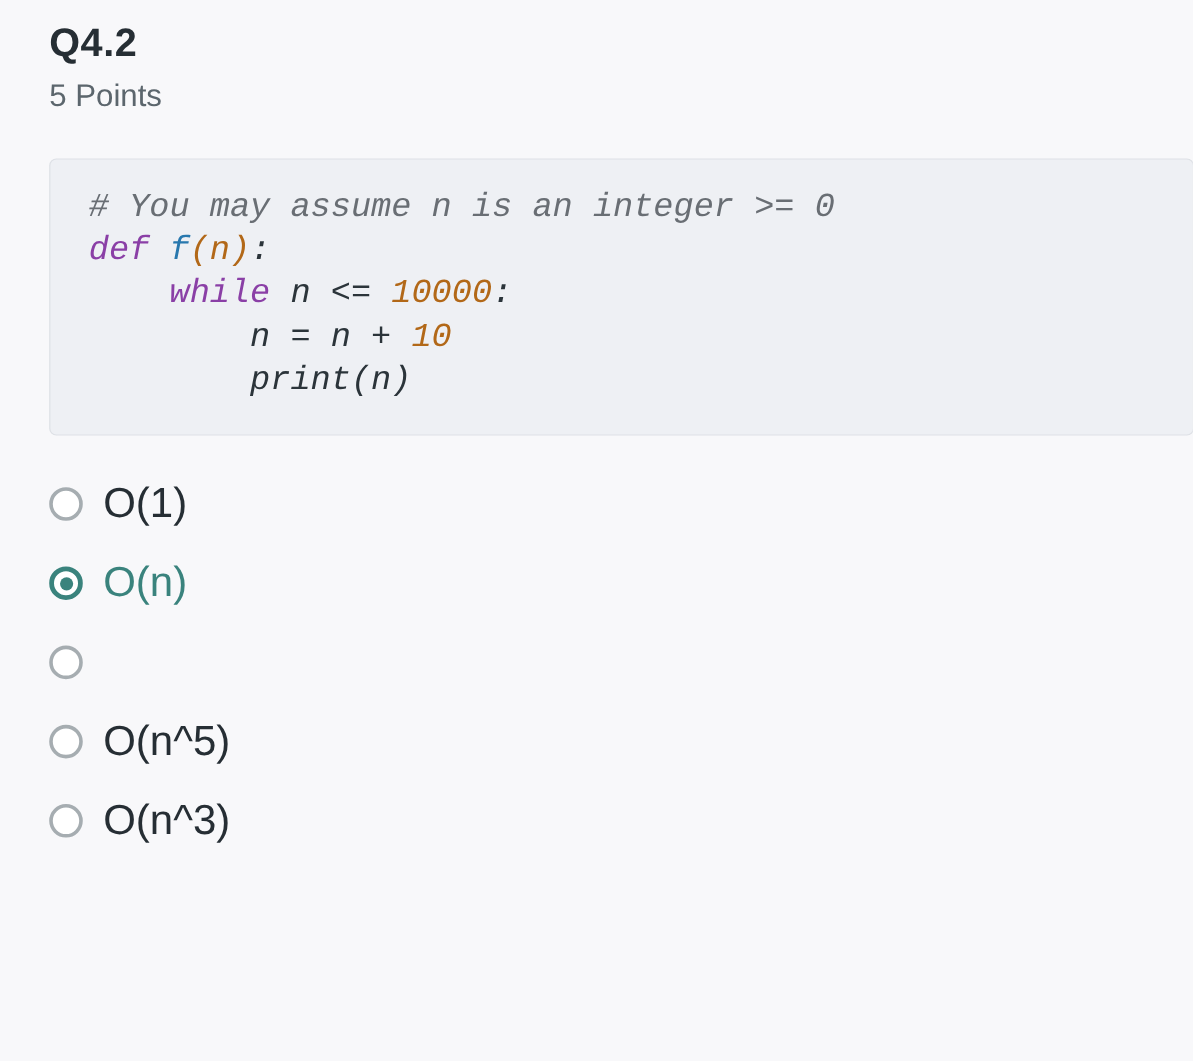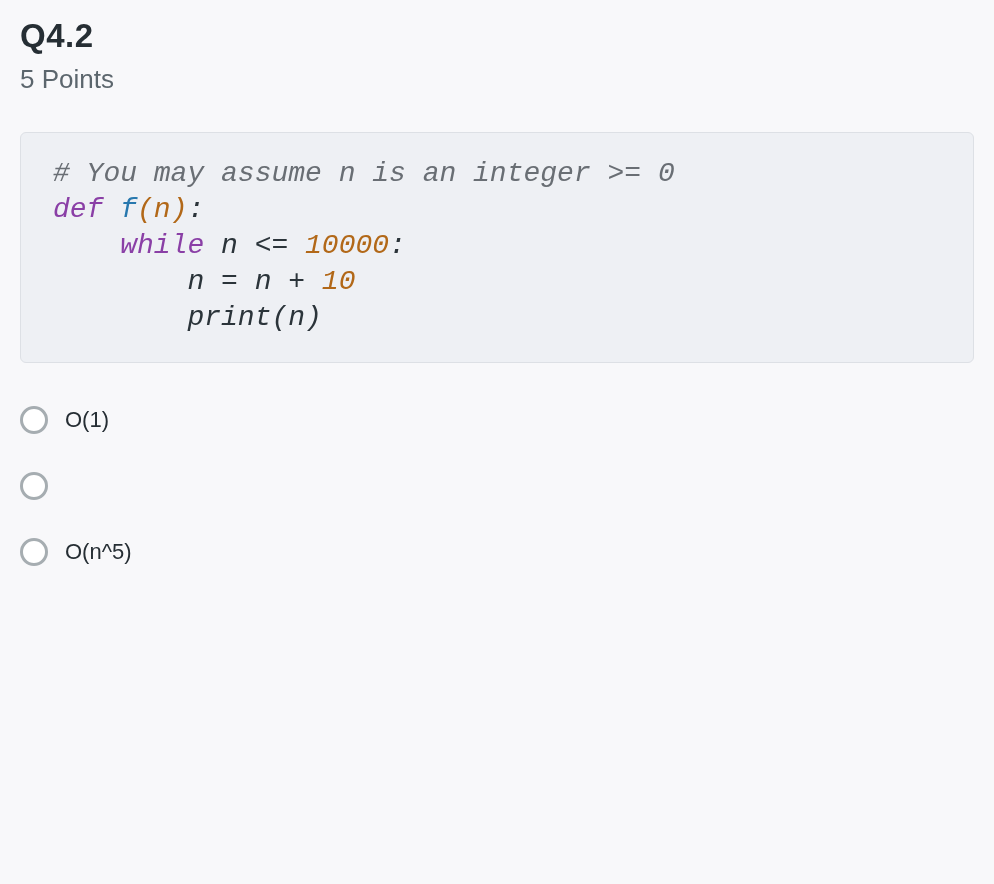--- a/index.html
+++ b/index.html
@@ -3,21 +3,21 @@
 <meta charset="utf-8">
 <style>
   * { margin: 0; padding: 0; box-sizing: border-box; }
   html, body { width: 994px; height: 884px; }
   body {
     background: var(--page-background, #F8F8FA);
     font-family: "Liberation Sans", sans-serif;
     color: var(--text-dark, #262E34);
     overflow: hidden;
   }
-  .page { padding: 16px 0 0 20px; width: 994px; }
+  .page { padding: 16px 0 0 41px; width: 994px; }
 
   .q-title {
     font-size: 33px;
     line-height: 40px;
     font-weight: 700;
     color: var(--text-dark, #262E34);
     letter-spacing: 0.5px;
   }
   .q-points {
     margin-top: 8px;
@@ -74,41 +74,51 @@
   .radio .dot { display: none; }
   .option.selected .radio .dot {
     display: block;
     width: 11px;
     height: 11px;
     border-radius: 50%;
     background: var(--accent-teal, #3A837D);
   }
   .option-label {
     margin-left: 17px;
-    font-size: 22px;
+    font-size: 35px;
     line-height: 34px;
     color: var(--text-dark, #262E34);
   }
   .option.selected .option-label { color: var(--accent-teal, #3A837D); }
 </style>
 </head>
 <body>
 
 <div class="page">
   <h1 class="q-title">Q4.2</h1>
   <div class="q-points">5 Points</div>
 
   <pre class="code-block"><code id="code"><div class="code-line"><span class="tok-comment"># You may assume n is an integer &gt;= 0</span></div><div class="code-line"><span class="tok-keyword">def</span><span class="tok-plain"> </span><span class="tok-function">f</span><span class="tok-param">(n)</span><span class="tok-plain">:</span></div><div class="code-line"><span class="tok-plain">    </span><span class="tok-keyword">while</span><span class="tok-plain"> n &lt;= </span><span class="tok-number">10000</span><span class="tok-plain">:</span></div><div class="code-line"><span class="tok-plain">        n = n + </span><span class="tok-number">10</span></div><div class="code-line"><span class="tok-plain">        print(n)</span></div></code></pre>
 
   <div class="options" id="options">
       <div class="option">
         <span class="radio"></span>
         <span class="option-label">O(1)</span>
       </div>
+      <div class="option selected">
+        <span class="radio">
+          <span class="dot"></span>
+        </span>
+        <span class="option-label">O(n)</span>
+      </div>
       <div class="option">
         <span class="radio"></span>
       </div>
       <div class="option">
         <span class="radio"></span>
         <span class="option-label">O(n^5)</span>
       </div>
+      <div class="option">
+        <span class="radio"></span>
+        <span class="option-label">O(n^3)</span>
+      </div>
     </div>
 </div>
 
 </body></html>

